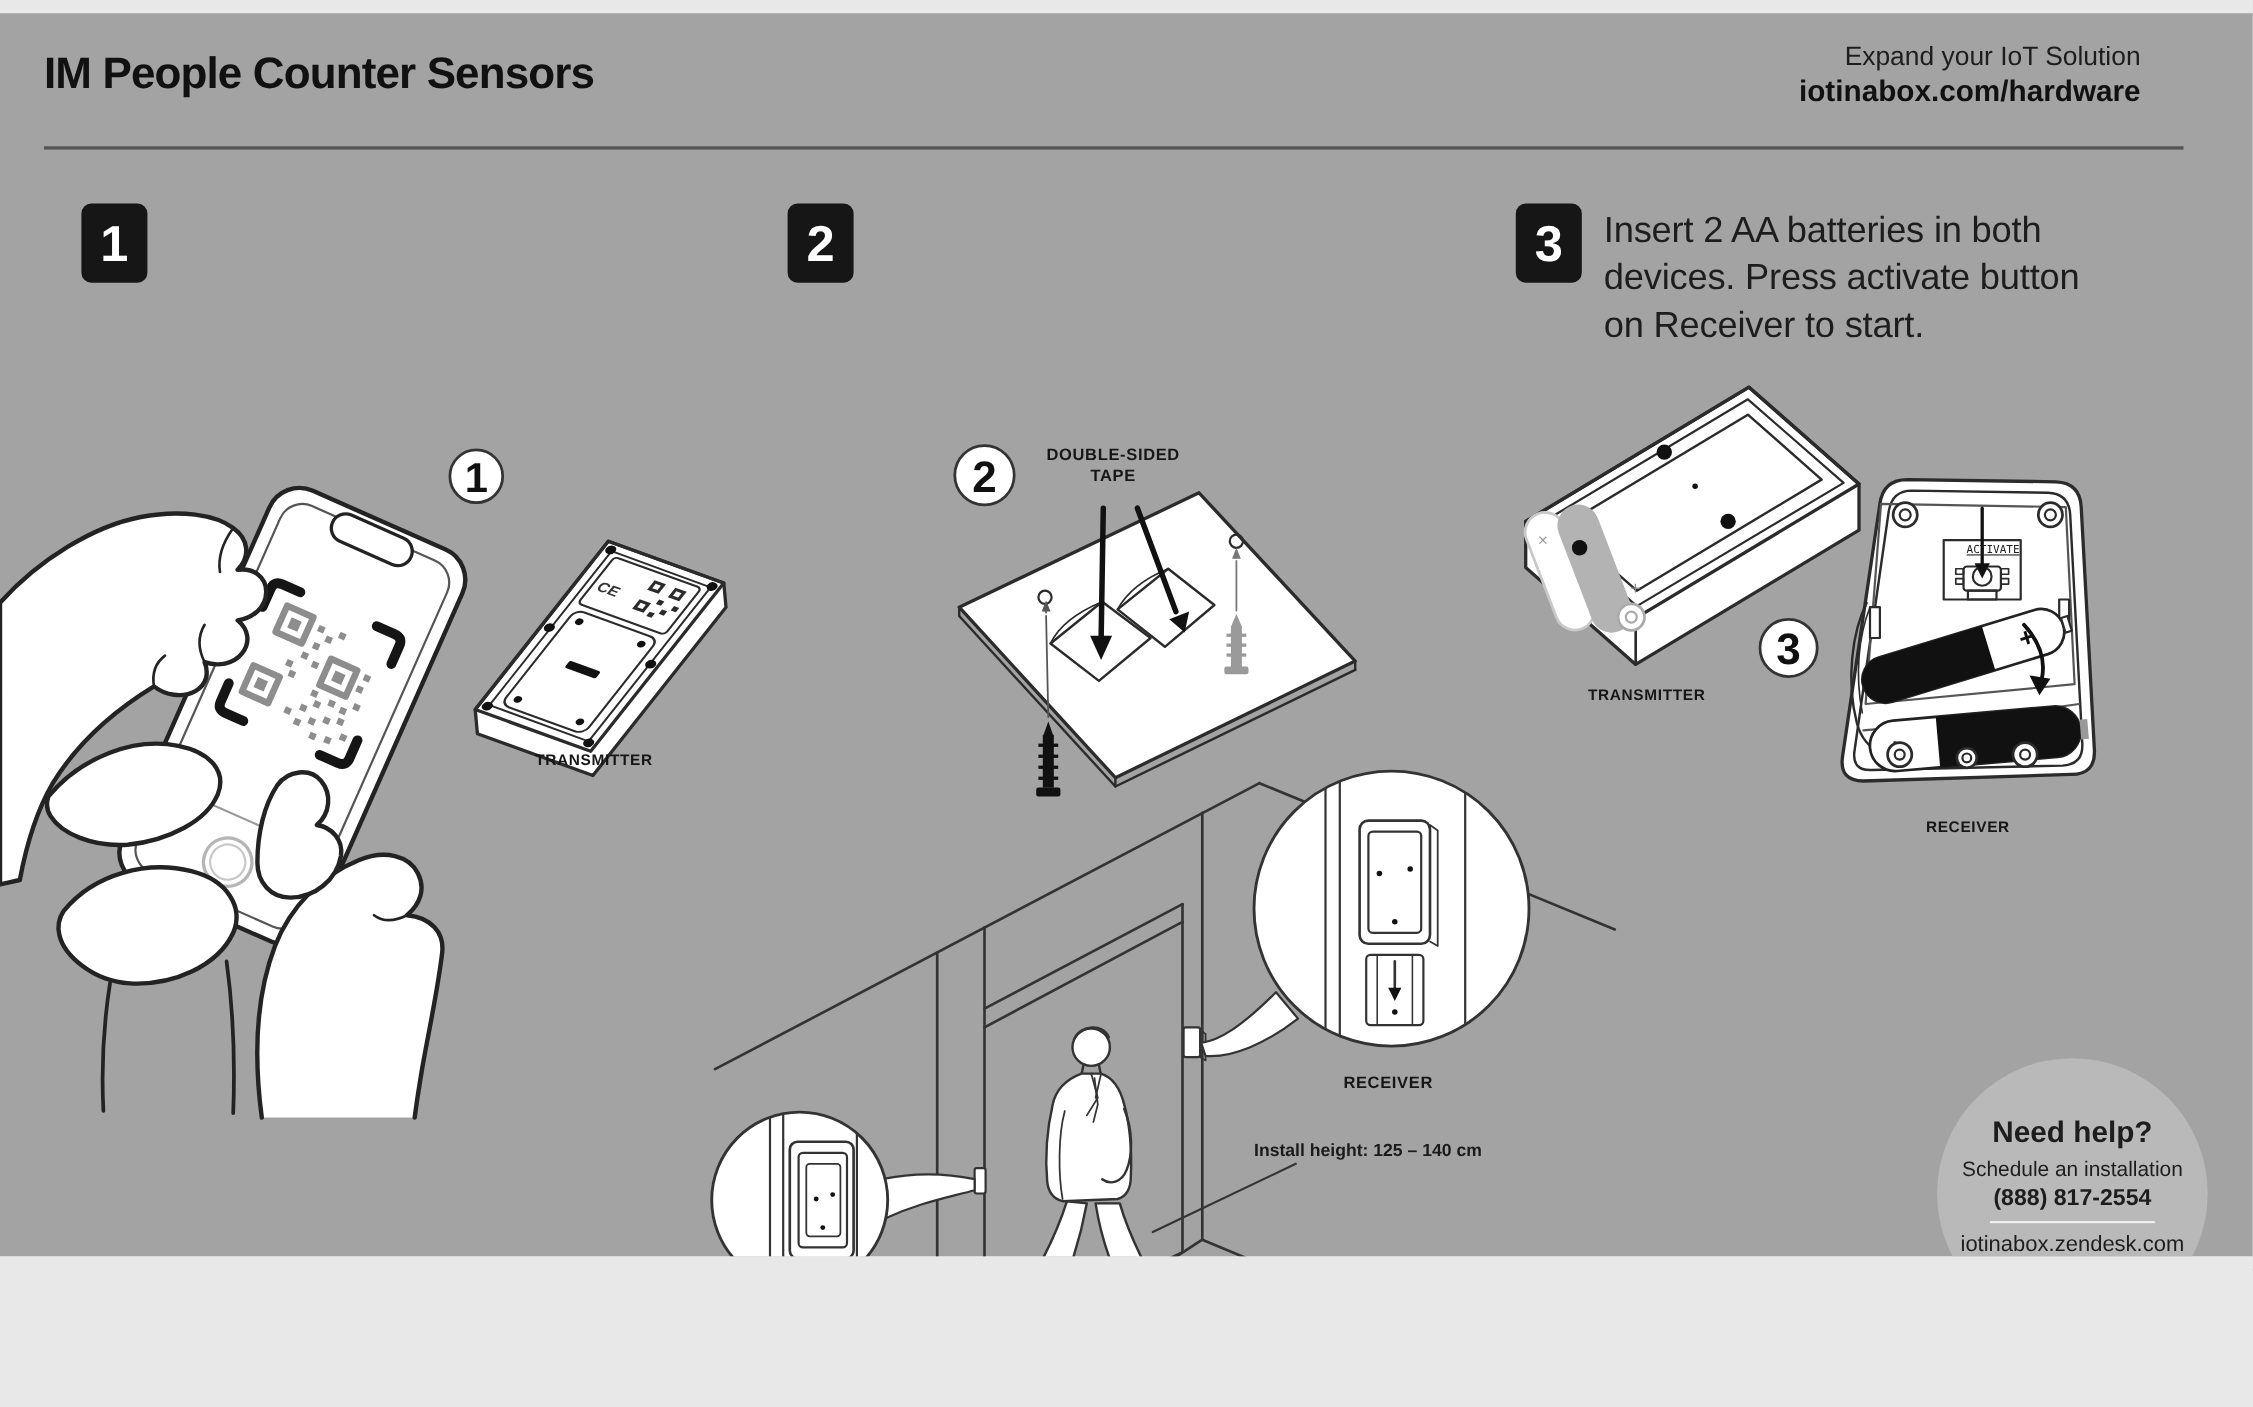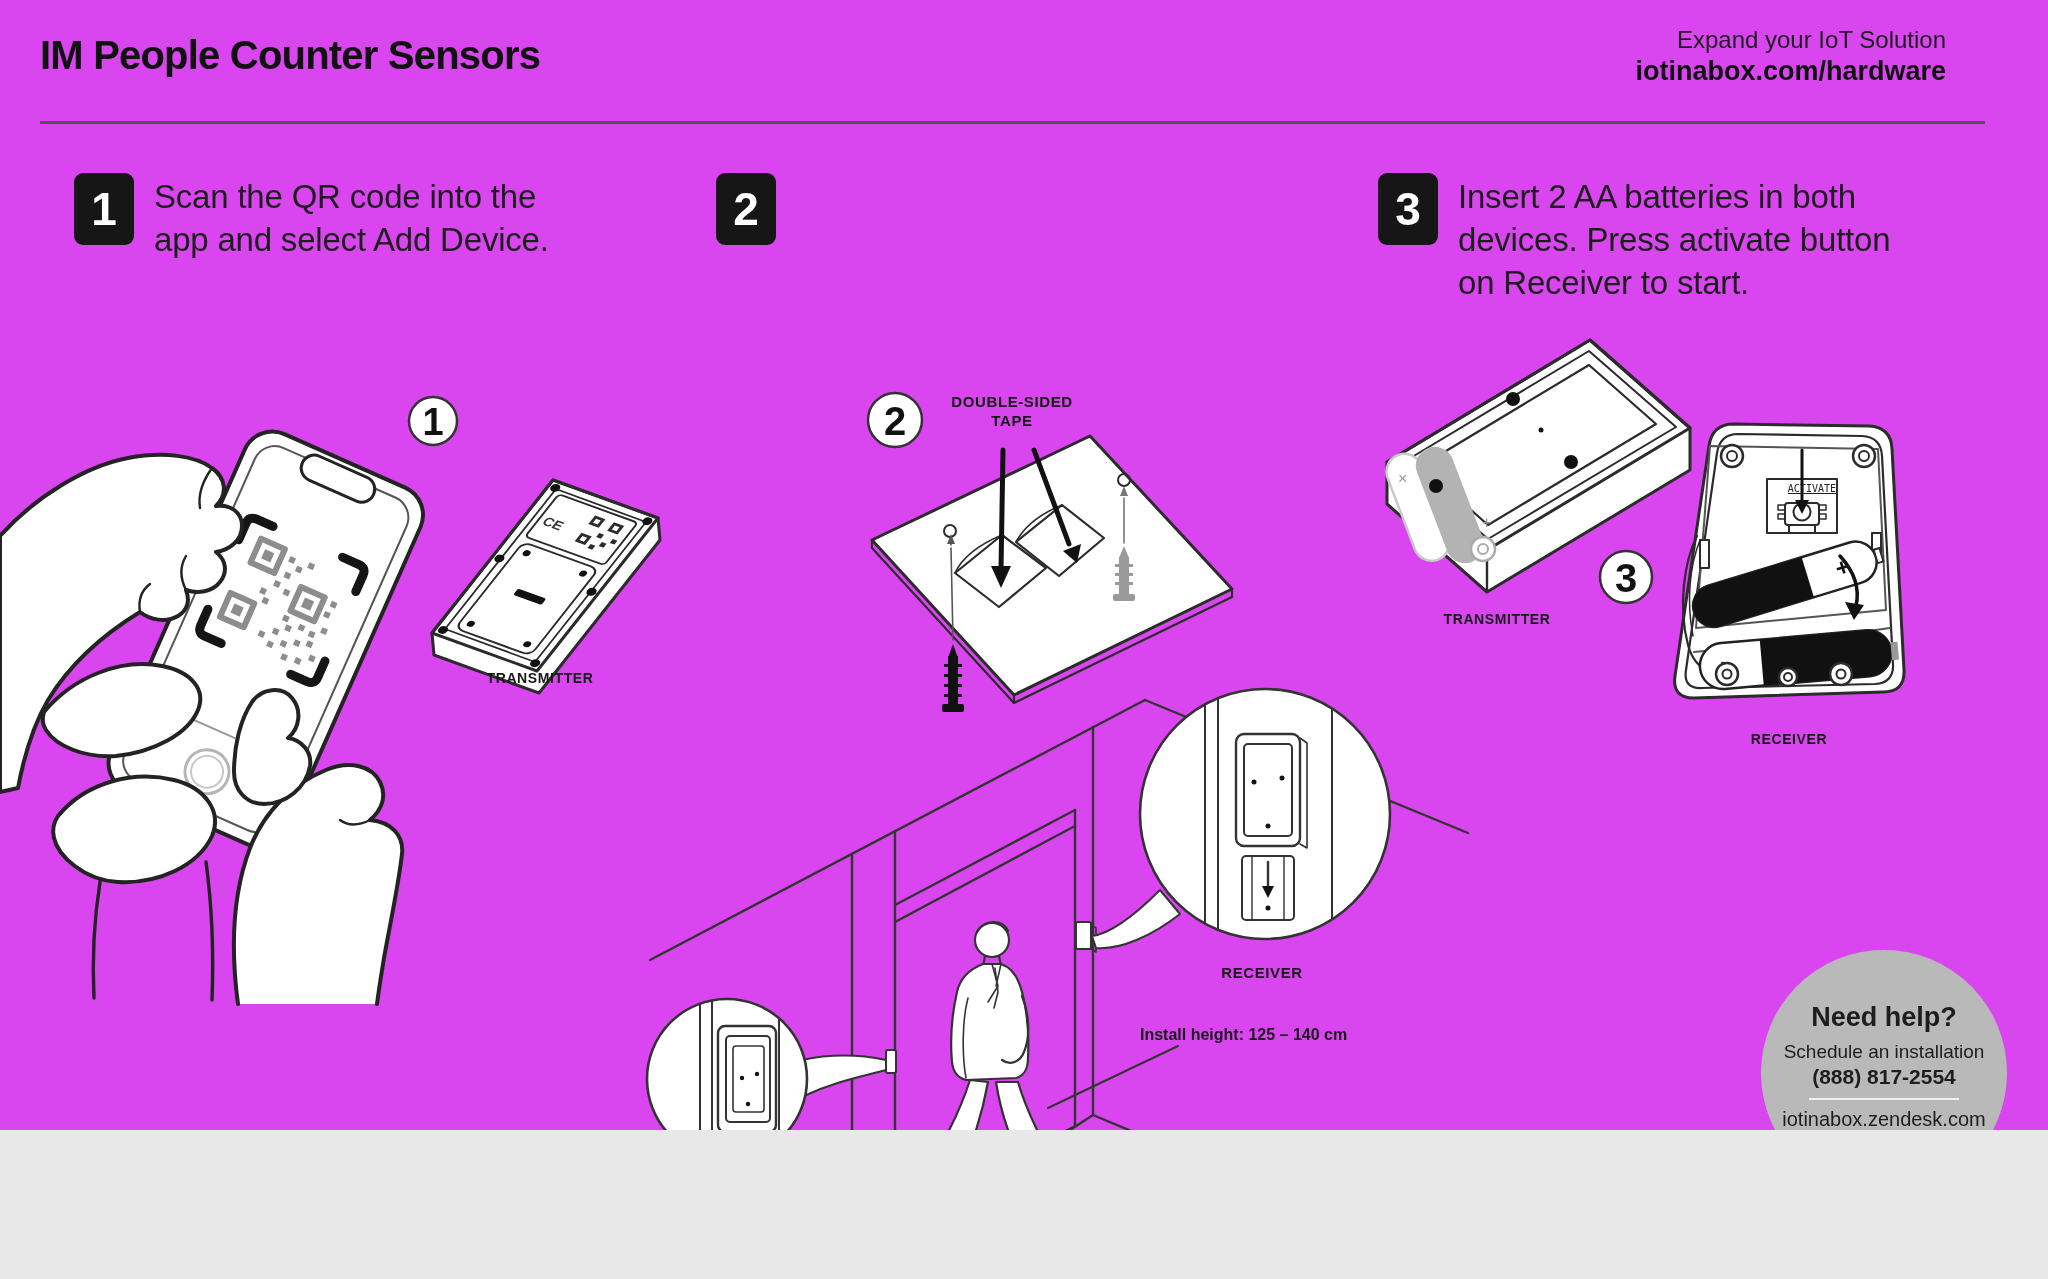--- a/index.html
+++ b/index.html
@@ -1,18 +1,18 @@
 <!DOCTYPE html>
 <html><head>
 <meta charset="utf-8">
 <style>
   html,body { margin:0; padding:0; background:#e8e8e8; }
   .page {
-    position:relative; width:2048px; height:1130px; background:#d946ef;
-    font-family:"Liberation Sans", sans-serif; overflow:hidden; margin:0 auto;
+    position:relative; width:2048px; height:1130px; background:#a3a3a3;
+    font-family:"Liberation Sans", sans-serif; overflow:hidden; margin:12px auto;
     color:#1d1d1d;
   }
   .title {
     position:absolute; left:40px; top:33px; font-size:40px; font-weight:700;
     letter-spacing:-0.8px; color:#111; margin:0;
   }
   .hdr-right { position:absolute; right:102px; top:24px; text-align:right; }
   .tagline { font-size:24px; color:#1d1d1d; line-height:31px; }
   .hdr-url  { font-size:27px; font-weight:700; color:#111; line-height:33px; }
   .rule { position:absolute; left:40px; top:121px; width:1945px; border-top:3px solid #555; }
@@ -60,22 +60,20 @@
 
   <h1 class="title">IM People Counter Sensors</h1>
   <div class="hdr-right">
     <div class="tagline">Expand your IoT Solution</div>
     <div class="hdr-url">iotinabox.com/hardware</div>
   </div>
   <div class="rule"></div>
 
   <div class="step" style="left:74px; top:173px;">
     <div class="badge">1</div>
-    <div class="step-text" style="width:450px;">Scan the QR code into the
-app and select Add Device.</div>
   </div>
   <div class="step" style="left:716px; top:173px;">
     <div class="badge">2</div>
   </div>
   <div class="step" style="left:1378px; top:173px;">
     <div class="badge">3</div>
     <div class="step-text" style="width:520px;">Insert 2 AA batteries in both
 devices. Press activate button
 on Receiver to start.</div>
   </div>

